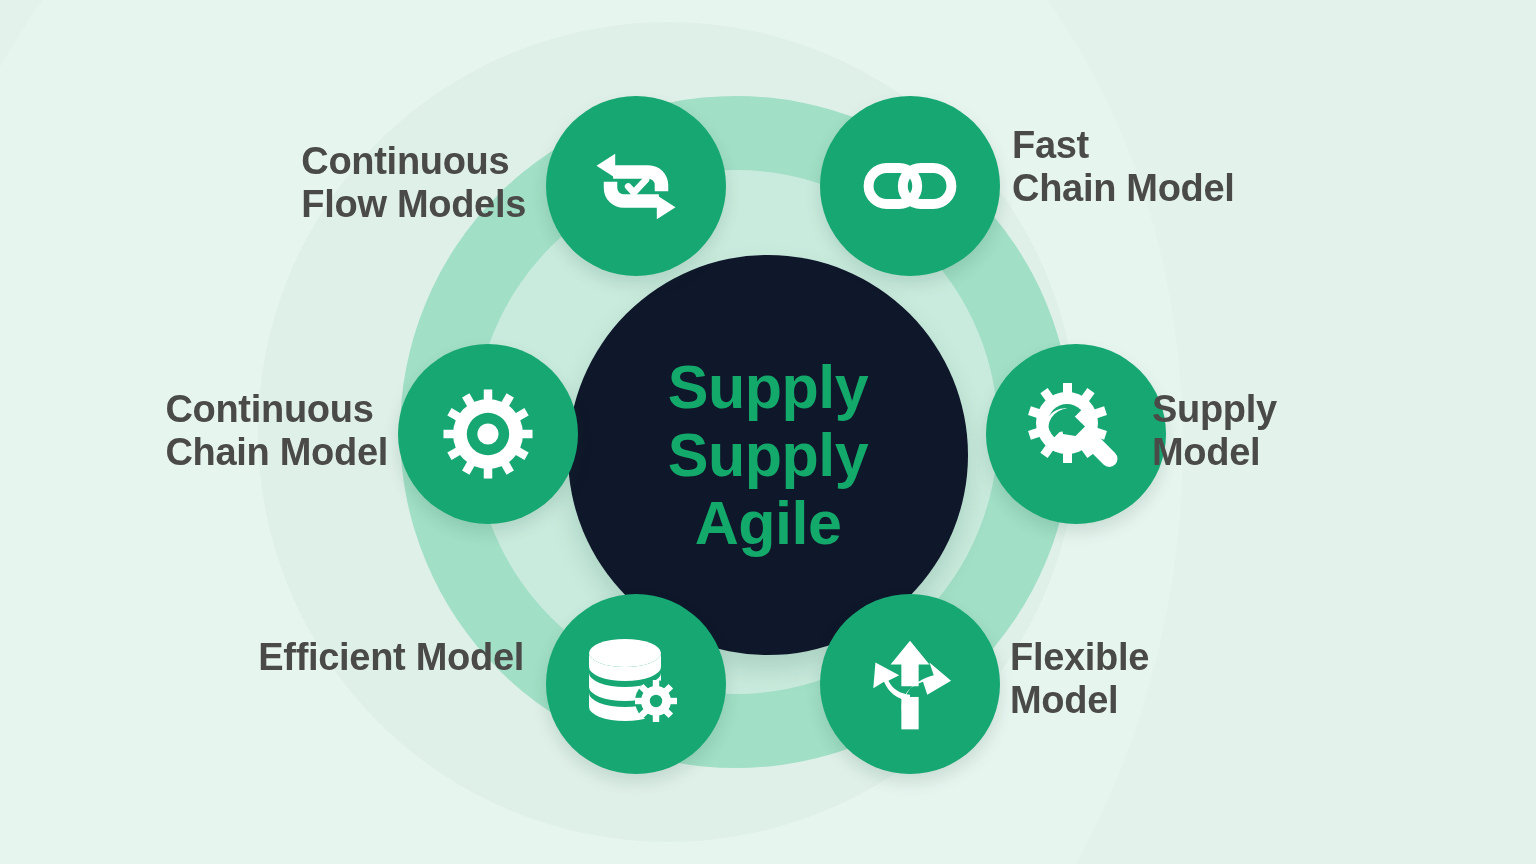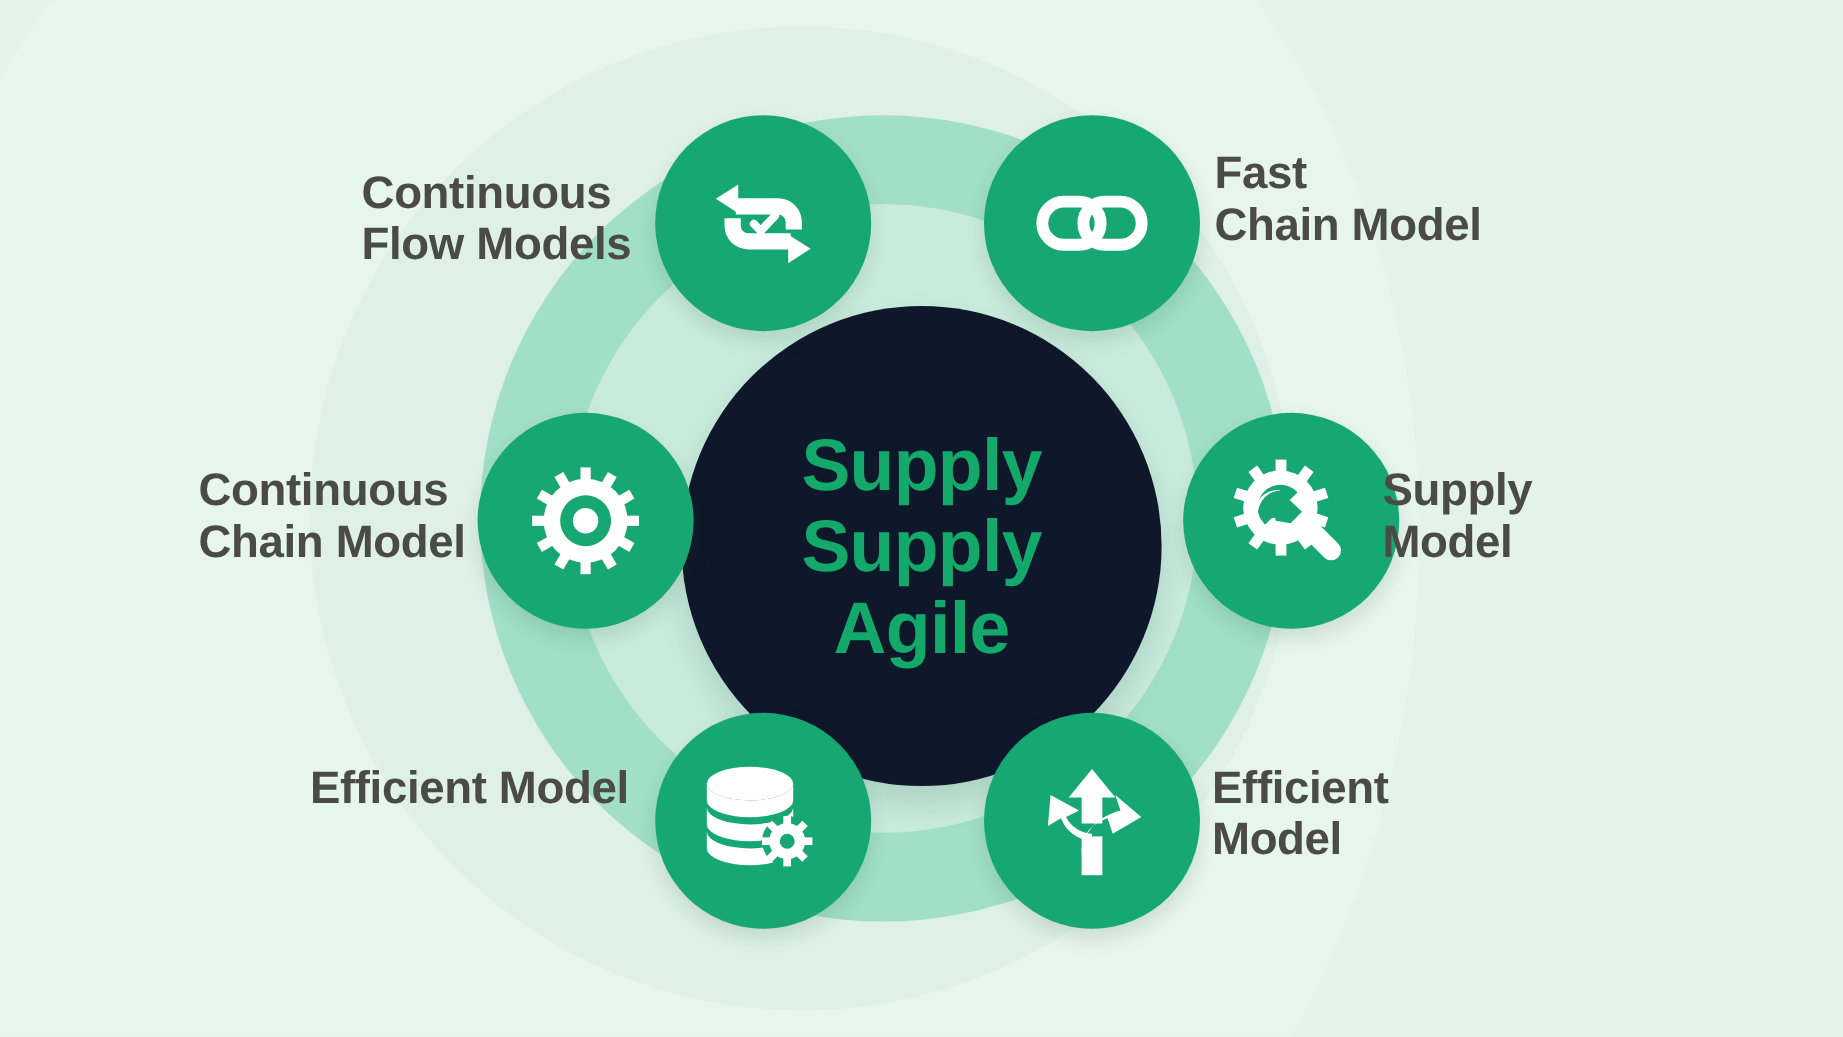--- a/index.html
+++ b/index.html
@@ -270,17 +270,17 @@
 
         <path d="M42 92 v-18 c0 -14 8 -22 20 -26 l4 12 l22 -13 l-20 -17 l4 12 c-22 6 -30 20 -30 38 v12 z"></path>
 
         <rect x="42" y="62" width="16" height="30"></rect>
 
         <path d="M50 66 c-12 -2 -20 -8 -24 -18 l-10 6 l2 -24 l22 12 l-10 5 c4 8 11 12 20 13 z"></path>
       </svg>
     </span>
   </div>
   <div class="label left-align l5">
-    <span>Efficient</span>
+    <span>Flexible</span>
     <span>Model</span>
   </div>
 
 </div>
 
 </body></html>

